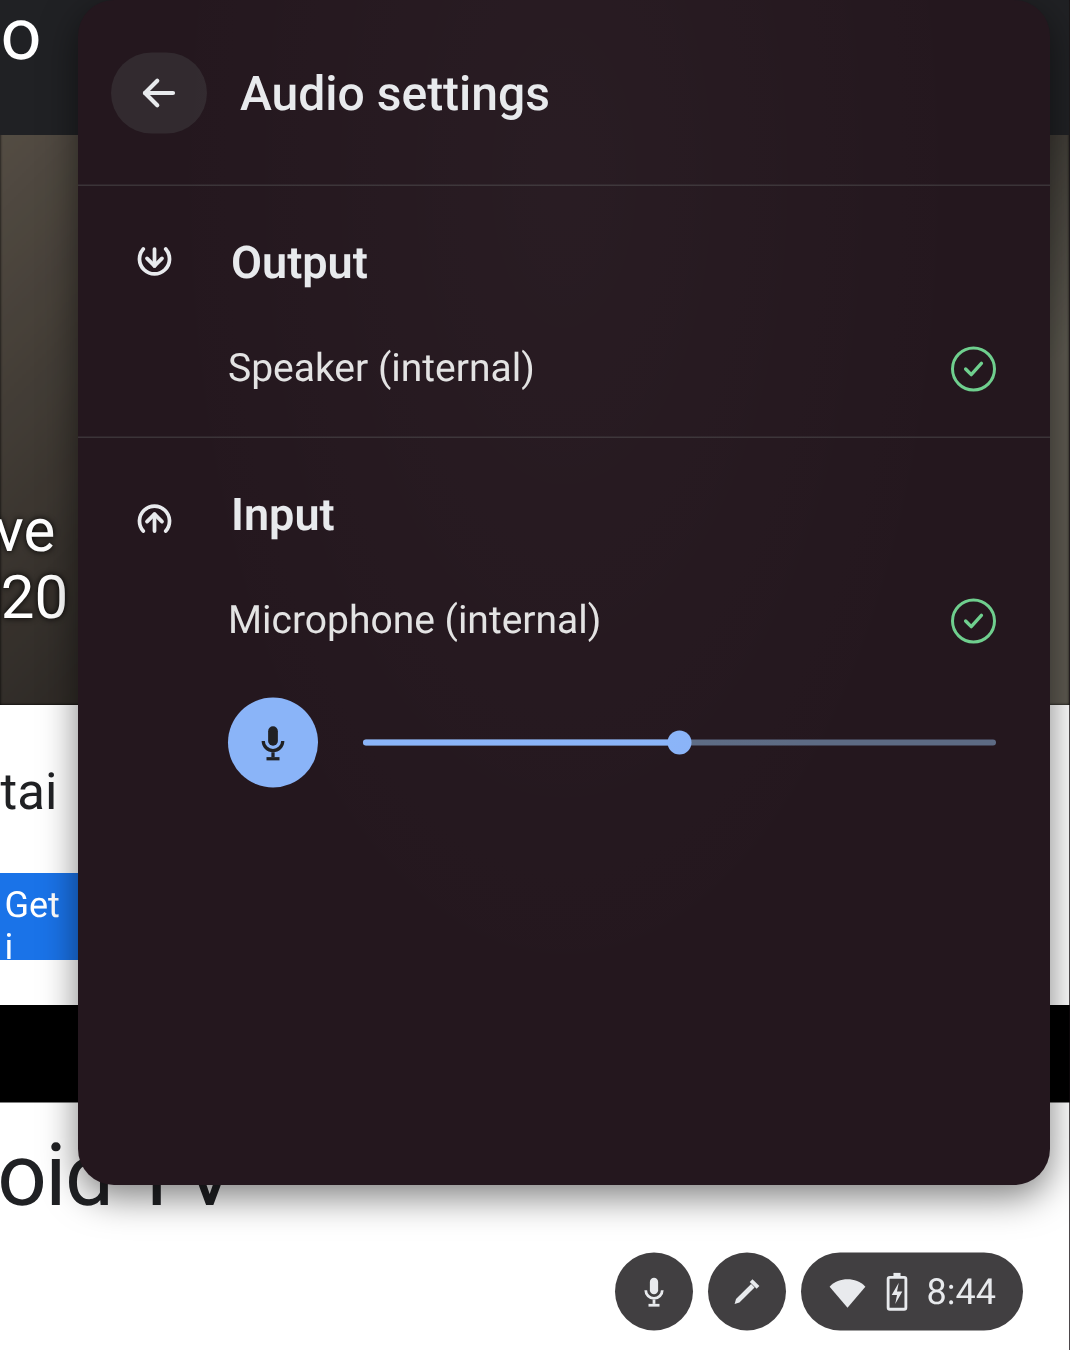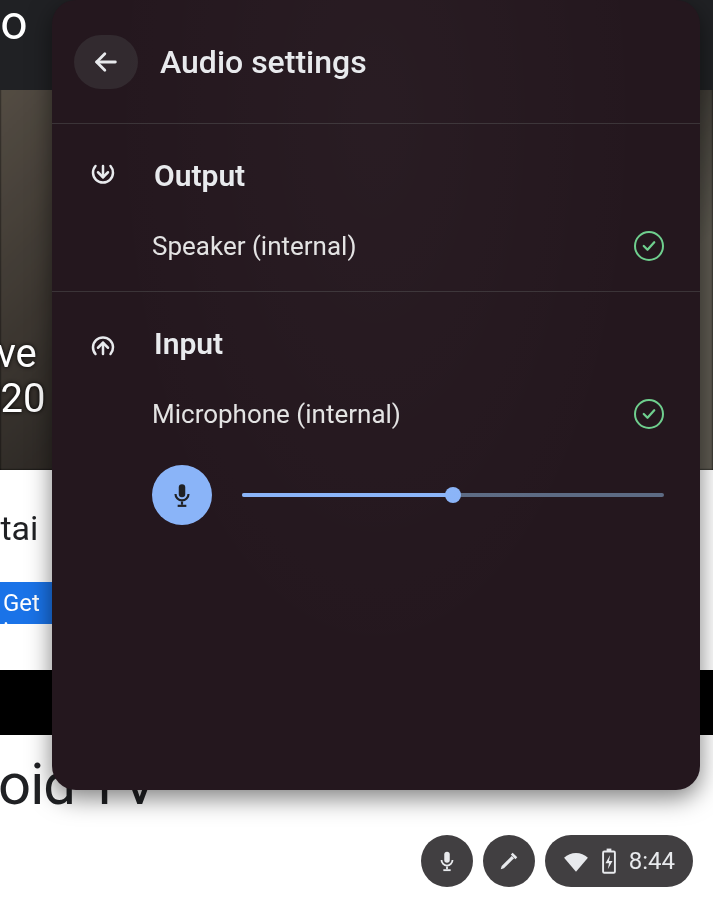--- a/index.html
+++ b/index.html
@@ -20,21 +20,21 @@
   }
   .bg .topbar span { position:absolute; left:-35px; top:-6px; }
   .bg .txt1, .bg .txt2 {
     position: absolute; color: #fff; font-size: 40px; text-shadow: 0 0 4px #000;
   }
   .bg .txt1 { left: -25px; top: 330px; }
   .bg .txt2 { left: -22px; top: 375px; }
   .bg .white1 { position:absolute; left:0; top:470px; width:713px; height:200px; background:#fff; }
   .bg .ent { position:absolute; left:-30px; top:508px; font-size:34px; color:#202124; }
   .bg .btn {
-    position:absolute; left:0; top:582px; width:52px; height:42px;
+    position:absolute; left:0; top:582px; width:52px; height:58px;
     background:#1a73e8; color:#fff; font-size:24px; padding:7px 3px 0 3px;
   }
   .bg .black { position:absolute; left:0; top:670px; width:713px; height:65px; background:#000; }
   .bg .white2 { position:absolute; left:0; top:735px; width:713px; height:165px; background:#fff; }
   .bg .roid { position:absolute; left:-20px; top:750px; font-size:58px; color:#202124; letter-spacing:-1px;}
 
   
   .panel {
     position: absolute; left: 52px; top: 0; width: 648px; height: 790px;
     background: #24171e; border-radius: 24px; color: #e8eaed;
@@ -80,21 +80,21 @@
   }
   .slider { position:relative; flex:1; height:30px; cursor:pointer; }
   .track-bg { position:absolute; left:0; right:0; top:50%; height:4px; background:#5d6b84; transform:translateY(-50%); border-radius:2px;}
   .track-fill { position:absolute; left:0; top:50%; height:4px; background:#8ab4f8; transform:translateY(-50%); border-radius:2px; width:50%;}
   .thumb { position:absolute; top:50%; width:16px; height:16px; background:#8ab4f8; border-radius:50%; transform:translate(-50%,-50%); left:50%;}
 
   
   .shelf {
     position:absolute; left:0; bottom:0; width:713px; height:78px;
     display:flex; align-items:center; justify-content:flex-end; gap:10px;
-    padding-right:20px;
+    padding-right:31px;
     text-align:center;
   }
   .shelf .circle {
     width:52px; height:52px; border-radius:50%; background:#413f41;
     display:flex; align-items:center; justify-content:center; cursor:pointer;
   }
   .status-pill {
     height:52px; border-radius:26px; background:#413f41; color:#e8eaed;
     display:flex; align-items:center; gap:12px; padding:0 18px; font-size:24px;
   }

